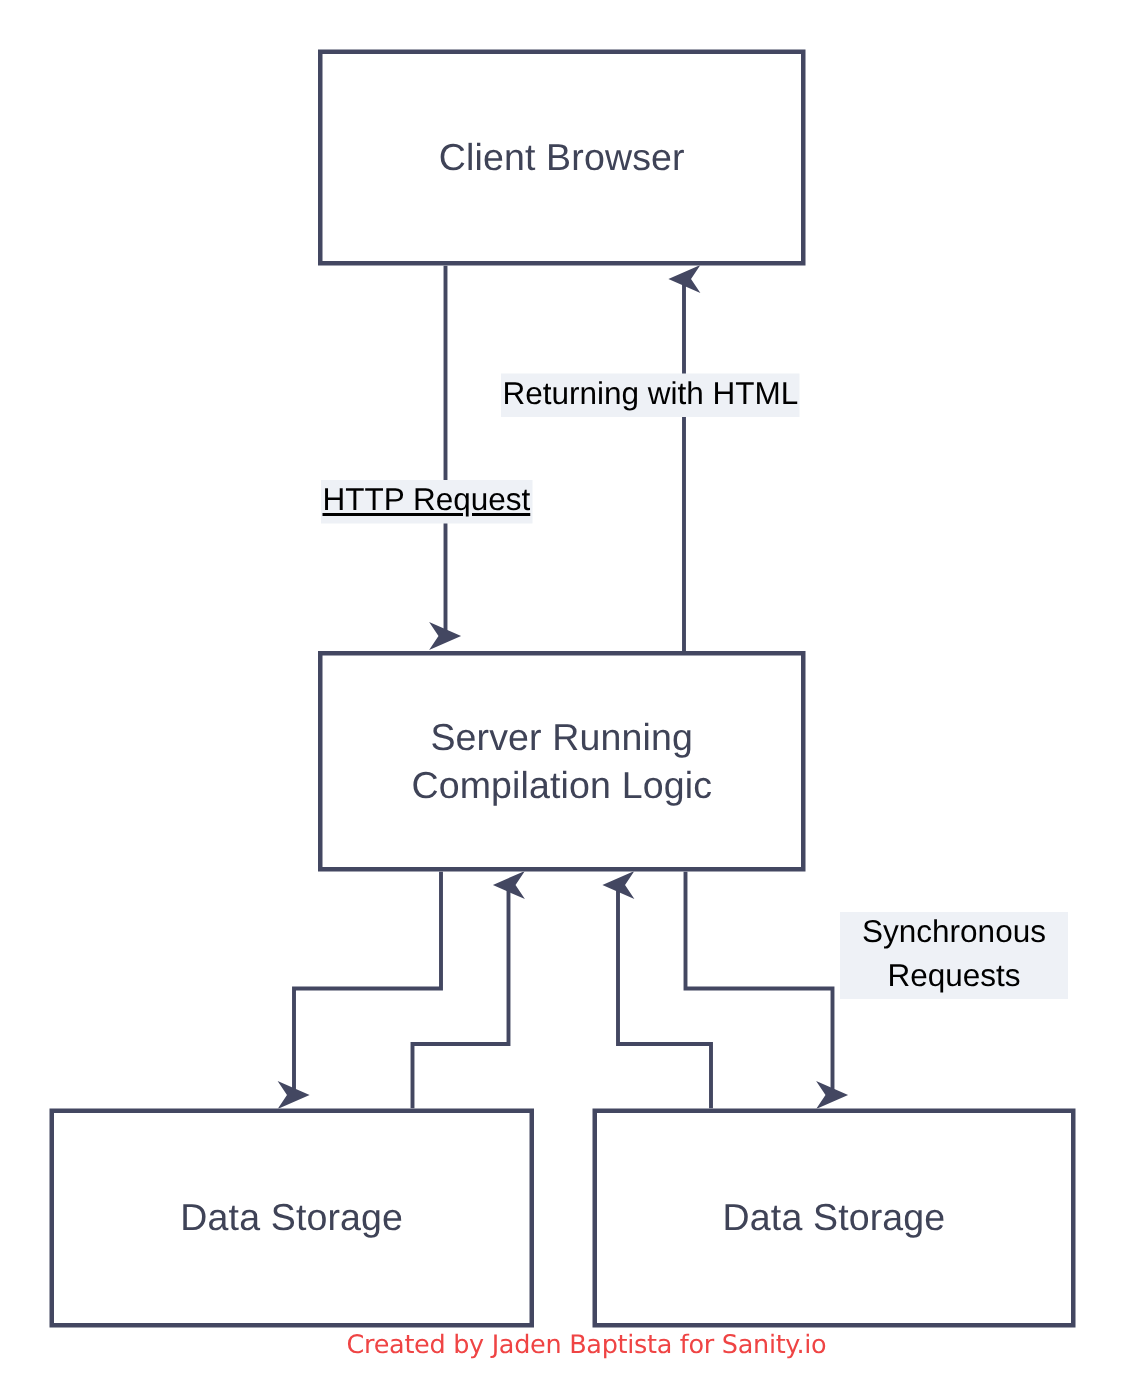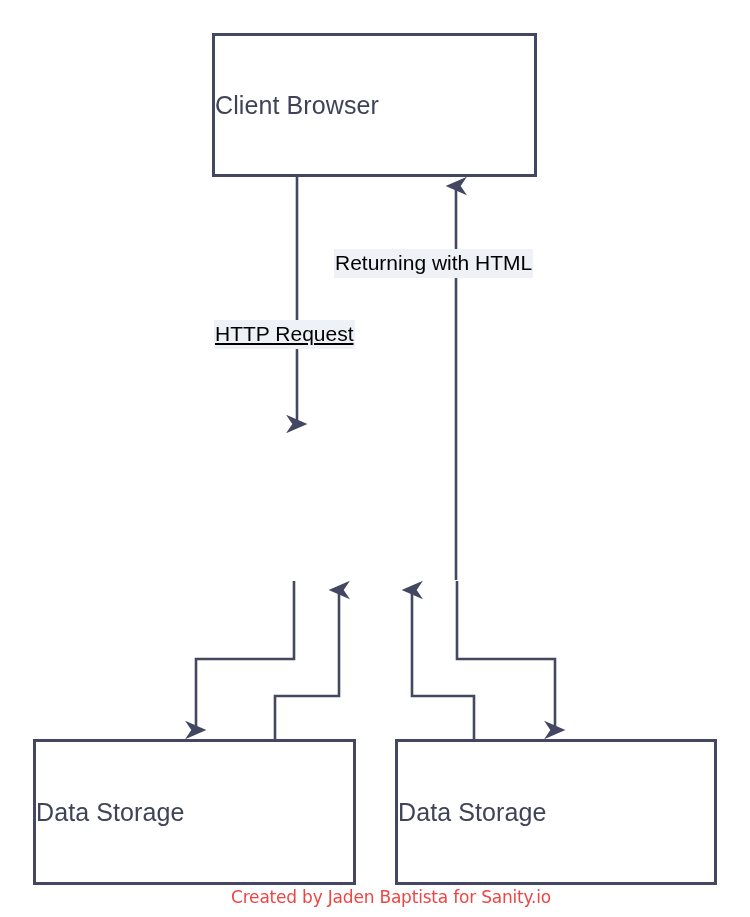--- a/index.html
+++ b/index.html
@@ -29,21 +29,21 @@
     height: 917px;
     display: block;
   }
   .node-box {
     position: absolute;
     box-sizing: border-box;
     background: #ffffff;
     border: 3px solid #434761;
     display: flex;
     align-items: center;
-    justify-content: flex-start;
+    justify-content: center;
   }
   .node-label {
     color: #3f4357;
     font-family: "Liberation Sans", sans-serif;
     font-size: 25px;
     line-height: 1.28;
     text-align: center;
     letter-spacing: 0.1px;
     white-space: pre-line;
   }
@@ -95,29 +95,35 @@
       <path d="M474,739 L474,696 L412,696 L412,590" marker-end="url(#arrowhead)"></path>
 
       <path d="M457,581 L457,659 L555,659 L555,730" marker-end="url(#arrowhead)"></path>
     </g>
   </svg>
 
   <div class="node-box" style="left:212px; top:33px; width:325px; height:144px;">
     <span class="node-label">Client Browser</span>
   </div>
 
+  <div class="node-box" style="left:212px; top:434px; width:325px; height:147px;">
+    <span class="node-label">Server Running
+Compilation Logic</span>
+  </div>
 
   <div class="node-box" style="left:33px; top:739px; width:323px; height:146px;">
     <span class="node-label">Data Storage</span>
   </div>
 
   <div class="node-box" style="left:395px; top:739px; width:322px; height:146px;">
     <span class="node-label">Data Storage</span>
   </div>
 
   <div class="edge-label" style="left:214px; top:320px;text-decoration:underline;">HTTP Request</div>
 
   <div class="edge-label" style="left:334px; top:249px;">Returning with HTML</div>
 
+  <div class="edge-label" style="left:560px; top:608px; width:150px;">Synchronous
+Requests</div>
 
   <div class="footer-credit" style="top:887px;">Created by Jaden Baptista for Sanity.io</div>
 
 </div>
 
 </body></html>

